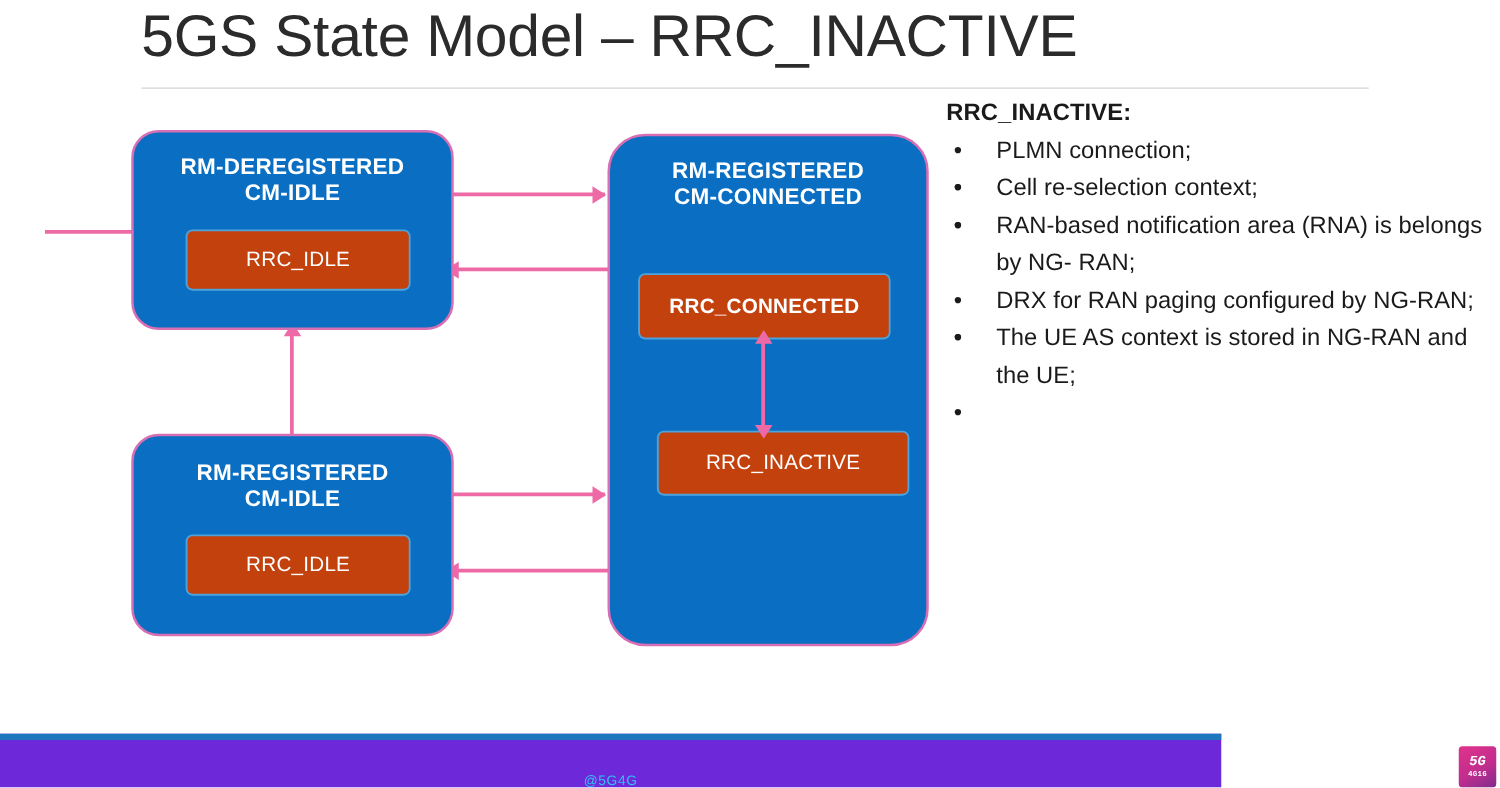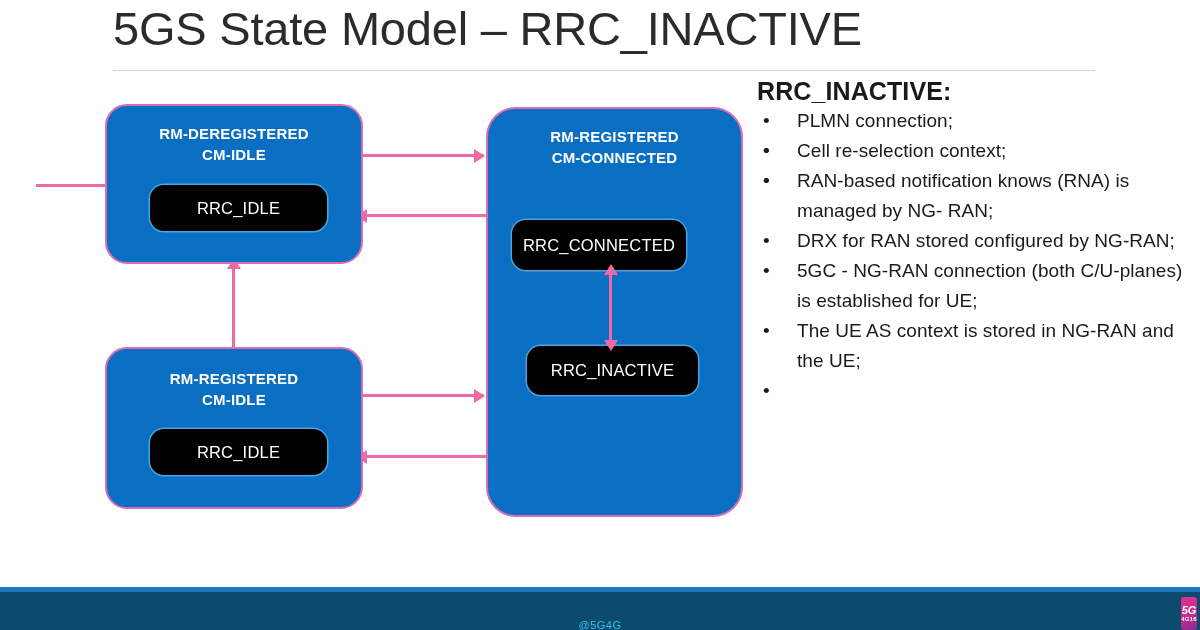--- a/index.html
+++ b/index.html
@@ -28,89 +28,89 @@
   .state-box{
     position:absolute;
     background:#0A6FC2;
     border:2px solid #D86FB4;
     box-sizing:border-box;
     box-shadow:0 0 0 0 rgba(0,0,0,0);
   }
   .state-box .bx-title{
     position:absolute;left:0;right:0;
     text-align:center;color:#ffffff;font-weight:bold;
-    font-size:15px;line-height:21px;letter-spacing:.2px;
+    font-size:18px;line-height:21px;letter-spacing:.2px;
   }
   .rrc-chip{
     position:absolute;
-    background:#000000;
-    border-radius:14px;
+    background:#c2410c;
+    border-radius:4px;
     color:#ffffff;font-size:16.5px;font-weight:400;
     display:flex;align-items:center;justify-content:center;
     letter-spacing:.2px;
     box-shadow:0 0 0 1.5px #4FA3DC;
   }
 
   
   #box-tl{left:105px;top:104px;width:258px;height:160px;border-radius:22px;}
   #box-tl .bx-title{top:17px;}
   #box-tl .rrc-chip{left:43px;top:79px;width:177px;height:46px;}
 
   
   #box-bl{left:105px;top:347px;width:258px;height:162px;border-radius:22px;}
   #box-bl .bx-title{top:19px;}
   #box-bl .rrc-chip{left:43px;top:80px;width:177px;height:46px;}
 
   
   #box-mid{left:486px;top:107px;width:257px;height:410px;border-radius:30px;}
   #box-mid .bx-title{top:17px;}
-  #box-mid #chip-connected{left:24px;top:111px;width:174px;height:50px;}
-  #box-mid #chip-inactive{left:39px;top:237px;width:171px;height:49px;}
+  #box-mid #chip-connected{left:24px;top:111px;width:199px;height:50px;font-weight:bold;}
+  #box-mid #chip-inactive{left:39px;top:237px;width:199px;height:49px;}
 
   
   .ar-line{position:absolute;background:#EE6AA7;}
   .ar-h{height:3px;}
   .ar-v{width:3px;}
   .ar-head{position:absolute;width:0;height:0;}
   .head-right{border-top:7px solid transparent;border-bottom:7px solid transparent;border-left:11px solid #EE6AA7;}
   .head-left{border-top:7px solid transparent;border-bottom:7px solid transparent;border-right:11px solid #EE6AA7;}
   .head-up{border-left:7px solid transparent;border-right:7px solid transparent;border-bottom:11px solid #EE6AA7;}
   .head-down{border-left:7px solid transparent;border-right:7px solid transparent;border-top:11px solid #EE6AA7;}
 
   
   .notes{
     position:absolute;left:757px;top:78px;width:432px;
     color:#1a1a1a;
   }
   .notes-head{
-    font-size:25px;font-weight:bold;line-height:26px;margin-bottom:2px;
+    font-size:19px;font-weight:bold;line-height:26px;margin-bottom:2px;
     letter-spacing:.1px;
   }
   .bullet{
     position:relative;padding-left:40px;
     font-size:19px;line-height:30px;font-weight:400;
     letter-spacing:.05px;
   }
   .bullet .dot{
     position:absolute;left:6px;top:0;font-size:19px;line-height:30px;
   }
 
   
   .footer-bar{
-    position:absolute;left:0;top:587px;width:1200px;height:43px;
-    background:#0c4a6e;border-top:5px solid #1D75BC;box-sizing:border-box;
+    position:absolute;left:0;top:587px;width:977px;height:43px;
+    background:#6d28d9;border-top:5px solid #1D75BC;box-sizing:border-box;
   }
   .footer-text{
     position:absolute;left:0;right:0;top:27px;text-align:center;
     font-size:11px;color:#35C0F2;letter-spacing:.5px;
   }
   .footer-logo{
-    position:absolute;right:3px;top:597px;width:16px;height:33px;
+    position:absolute;right:3px;top:597px;width:30px;height:33px;
     background:linear-gradient(150deg,#E0338C 0%,#C22D8E 55%,#7F2D8E 100%);
-    border-radius:3px;overflow:hidden;
+    border-radius:3px;overflow:hidden;font-family:Liberation Mono, monospace;
   }
   .footer-logo .lg5g{
     position:absolute;left:0;right:0;top:8px;text-align:center;
     color:#ffffff;font-size:11px;font-weight:bold;font-style:italic;line-height:11px;
   }
   .footer-logo .lgsub{
     position:absolute;left:0;right:0;top:19px;text-align:center;
     color:#ffffff;font-size:6px;font-weight:bold;line-height:7px;letter-spacing:.2px;
   }
 </style>
@@ -183,29 +183,28 @@
     </div>
     <div class="bullet">
       <span class="dot">•</span>
       <span>Cell re-selection context;</span>
     </div>
     <div class="bullet">
       <span class="dot">•</span>
     </div>
     <div class="bullet">
       <span class="dot">•</span>
-      <span>RAN-based notification knows (RNA) is managed by NG- RAN;</span>
-    </div>
-    <div class="bullet">
-      <span class="dot">•</span>
-      <span>DRX for RAN stored configured by NG-RAN;</span>
-    </div>
-    <div class="bullet">
-      <span class="dot">•</span>
-      <span>5GC - NG-RAN connection (both C/U-planes) is established for UE;</span>
+      <span>RAN-based notification area (RNA) is belongs by NG- RAN;</span>
+    </div>
+    <div class="bullet">
+      <span class="dot">•</span>
+      <span>DRX for RAN paging configured by NG-RAN;</span>
+    </div>
+    <div class="bullet">
+      <span class="dot">•</span>
     </div>
     <div class="bullet">
       <span class="dot">•</span>
       <span>The UE AS context is stored in NG-RAN and the UE;</span>
     </div>
     <div class="bullet">
       <span class="dot">•</span>
     </div>
   </div>
 

